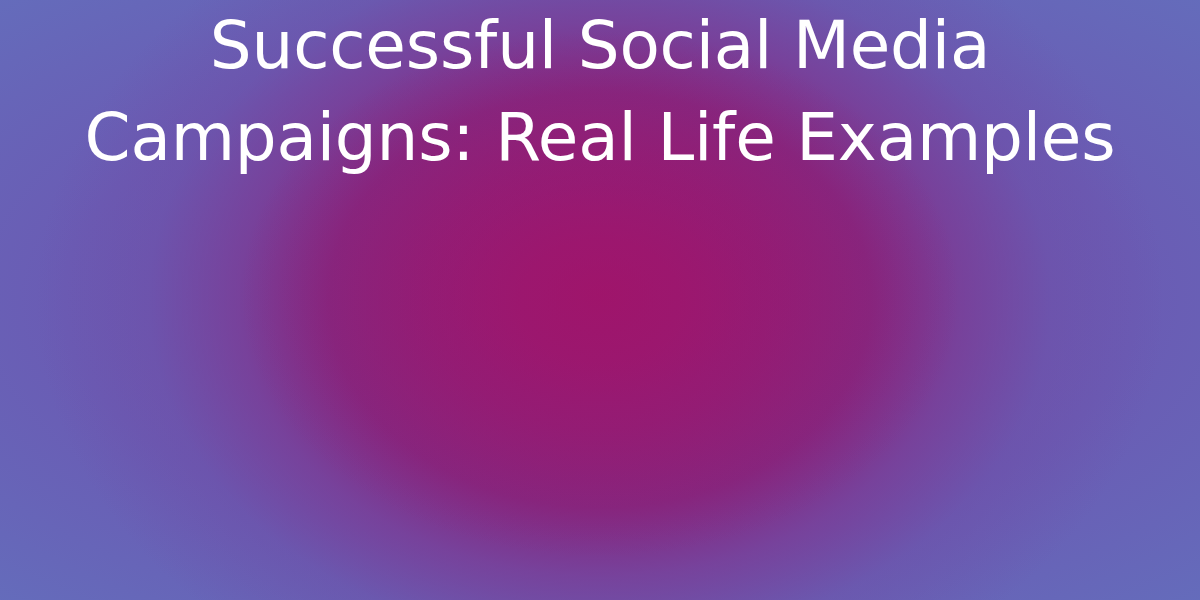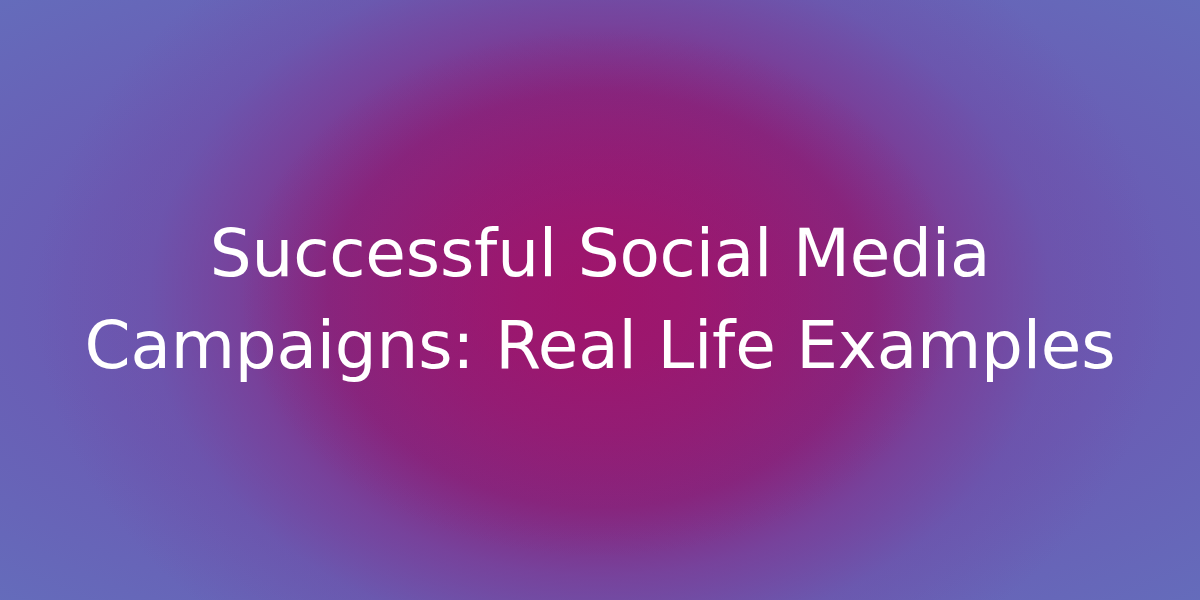--- a/index.html
+++ b/index.html
@@ -71,21 +71,21 @@
   
   .title-block {
     position: absolute;
     left: 0;
     right: 0;
     top: 0;
     height: 600px;
     display: flex;
     flex-direction: column;
     align-items: center;
-    justify-content: center;
+    justify-content: flex-start;
     padding: 0 40px;
     box-sizing: border-box;
   }
 
   .title {
     margin: 0;
     width: 100%;
     text-align: center;
     color: #ffffff;
     font-family: "DejaVu Sans", "Liberation Sans", sans-serif;

